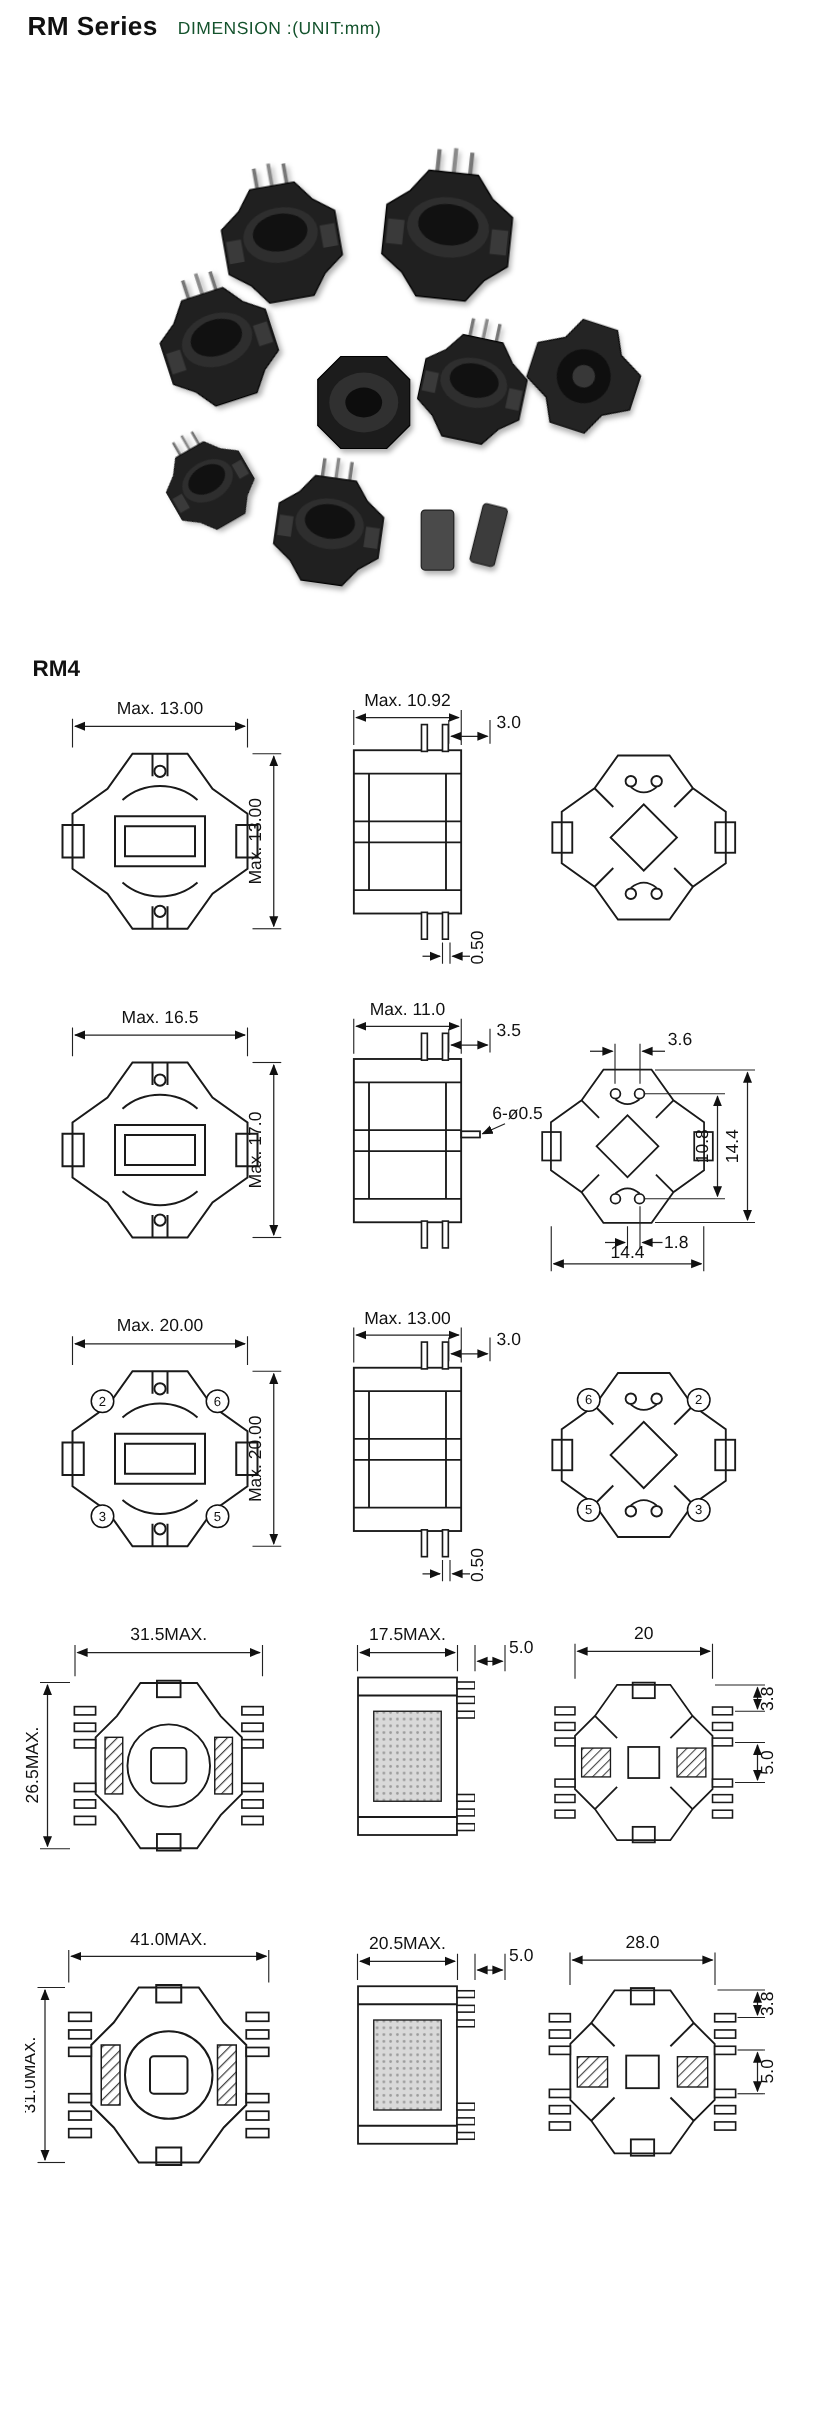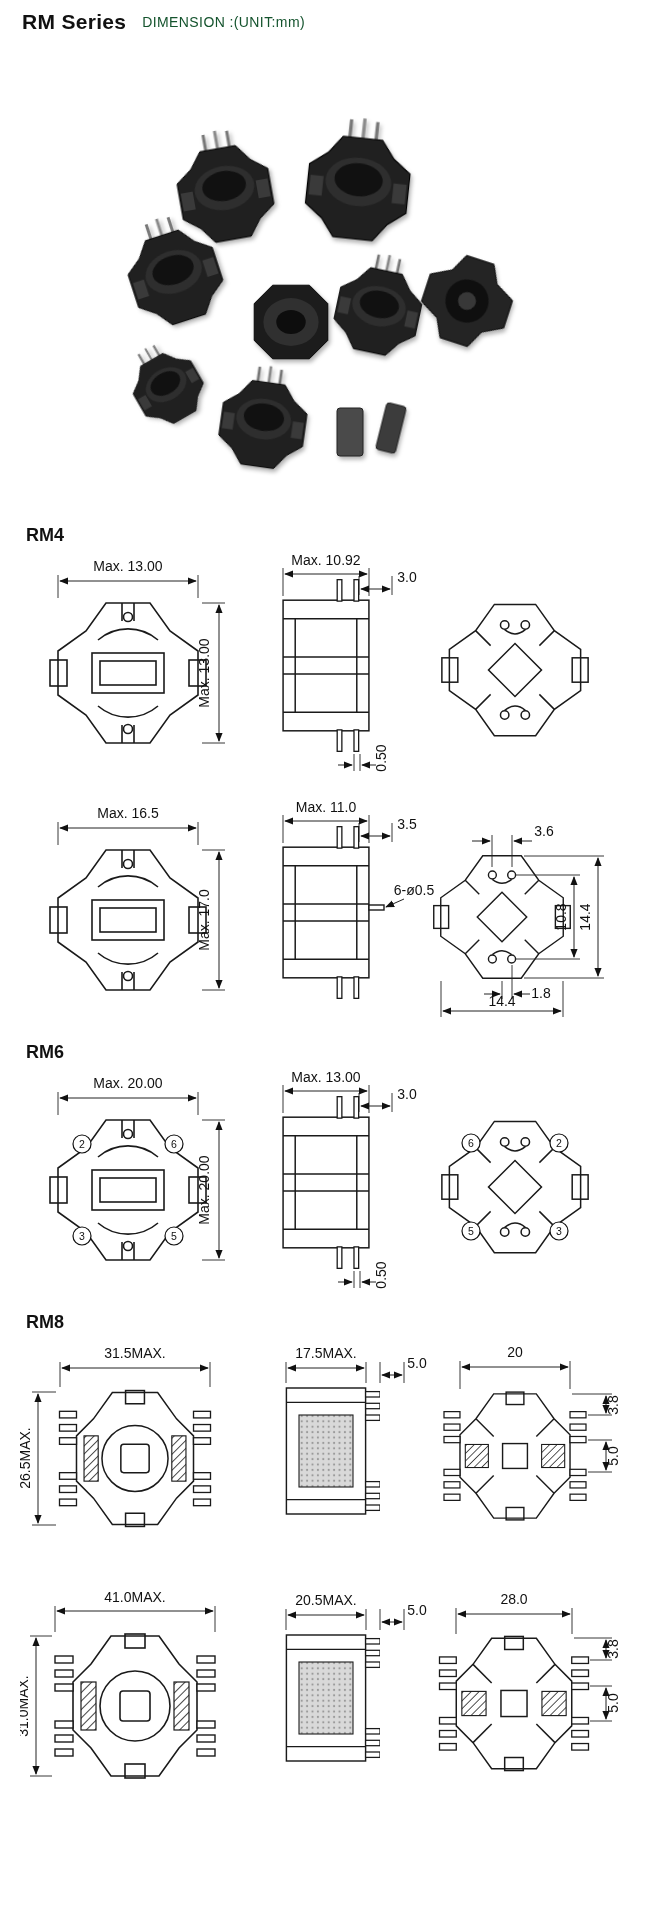--- a/index.html
+++ b/index.html
@@ -323,21 +323,20 @@
         <line class="ext" x1="421" y1="186" x2="421" y2="222"></line>
         <line class="ext" x1="543" y1="186" x2="543" y2="222"></line>
         <line class="dim" x1="423" y1="216" x2="541" y2="216"></line>
         <text class="dt" x="482" y="211">14.4</text>
       </g>
     </g>
   </svg>
 </section>
 
 <section class="section">
-  <h2 class="stitle">RM6</h2>
   <svg class="drawing" viewBox="0 0 610 228" width="610" height="228">
     <g>
       <use href="#sym-front-a" x="28" y="45" width="160" height="160"></use>
       <g class="pinnum">
         <circle cx="62" cy="79" r="9"></circle>
           <text x="62" y="82.5">2</text>
         <circle cx="154" cy="79" r="9"></circle>
           <text x="154" y="82.5">6</text>
         <circle cx="62" cy="171" r="9"></circle>
           <text x="62" y="174.5">3</text>
@@ -389,21 +388,20 @@
         <circle cx="451" cy="166" r="9"></circle>
           <text x="451" y="169.5">5</text>
         <circle cx="539" cy="166" r="9"></circle>
           <text x="539" y="169.5">3</text>
       </g>
     </g>
   </svg>
 </section>
 
 <section class="section">
-  <h2 class="stitle">RM8</h2>
   <svg class="drawing" viewBox="0 0 610 228" width="610" height="228">
     <g>
       <use href="#sym-front-b" x="30" y="48" width="170" height="151"></use>
       <g>
         <line class="ext" x1="40" y1="52" x2="40" y2="27"></line>
         <line class="ext" x1="190" y1="52" x2="190" y2="27"></line>
         <line class="dim" x1="42" y1="33" x2="188" y2="33"></line>
         <text class="dt" x="115" y="23">31.5MAX.</text>
       </g>
       <g>

